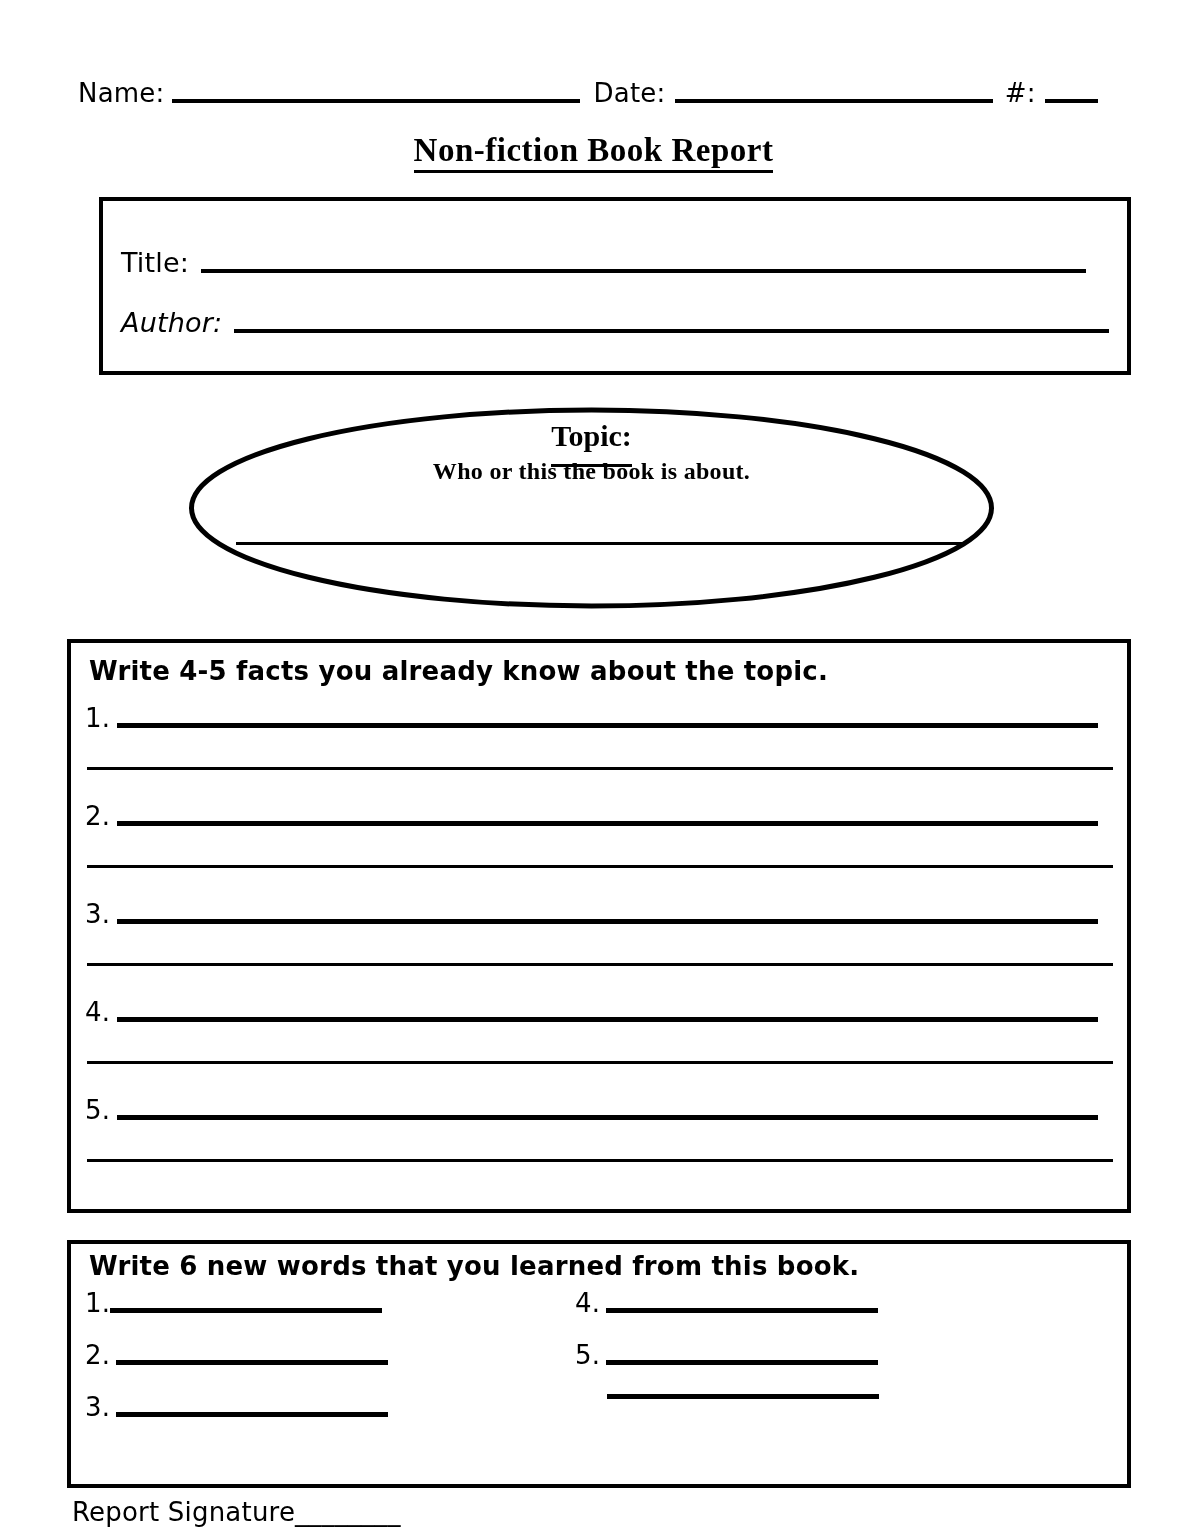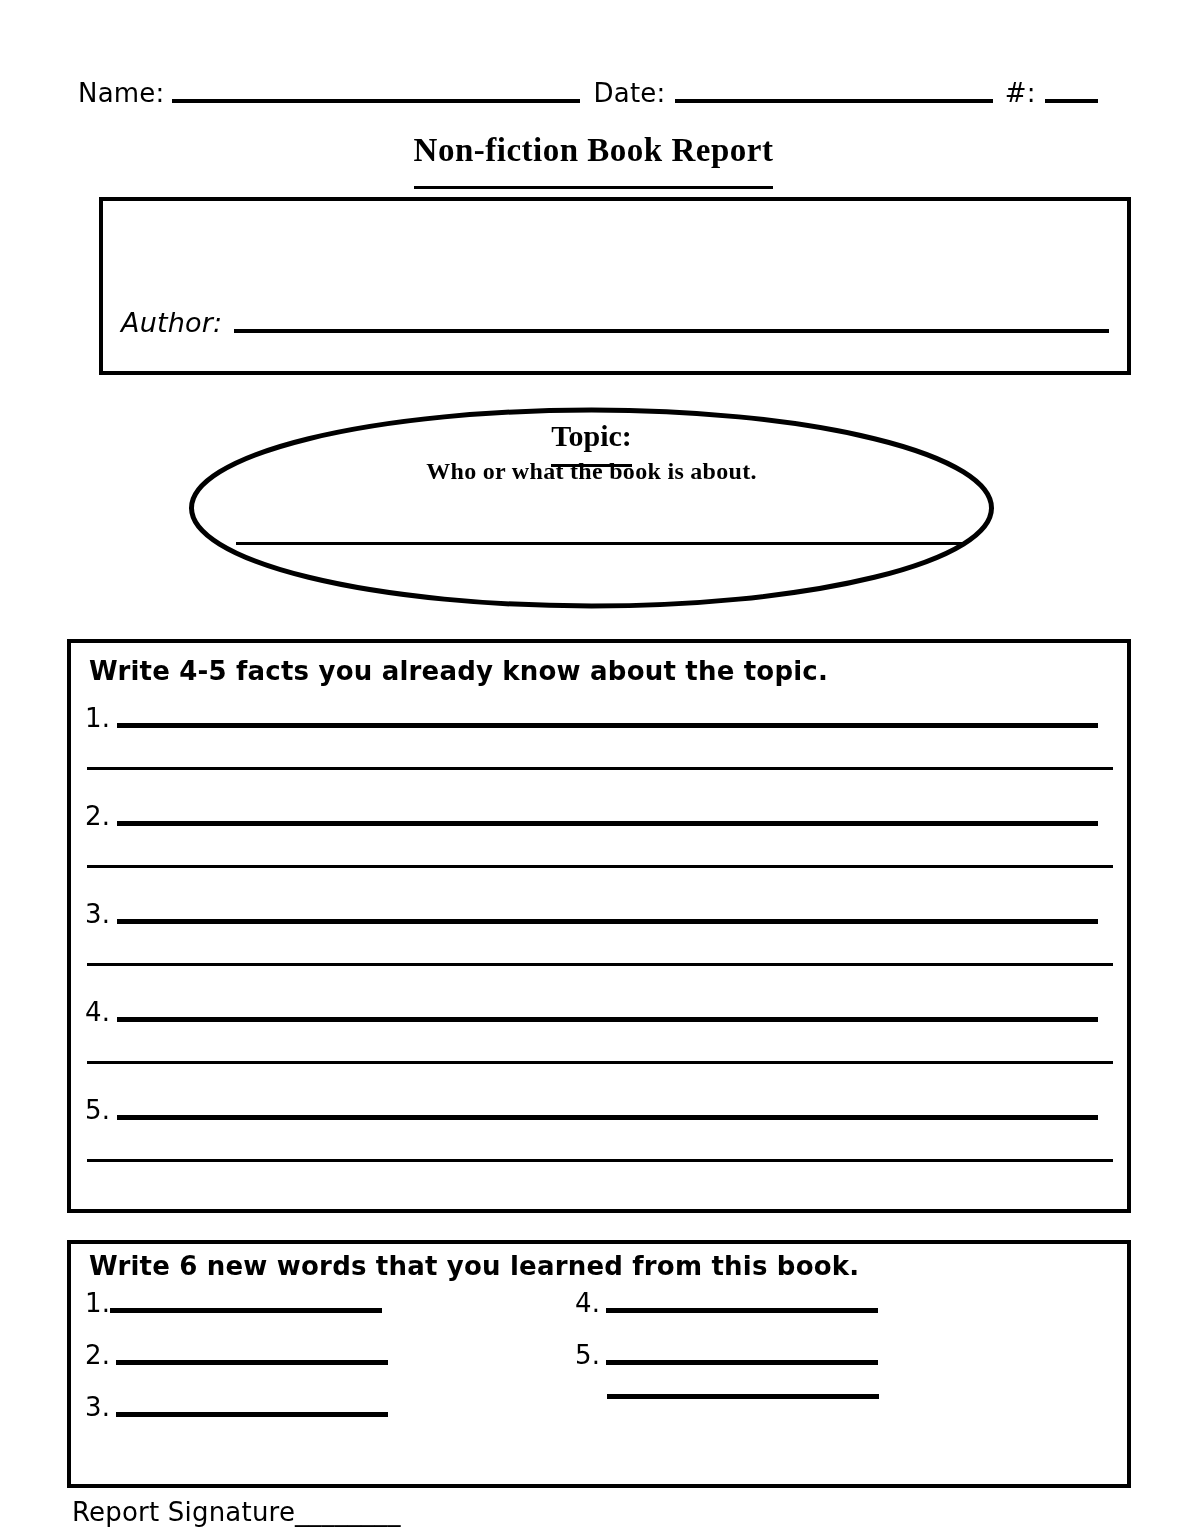--- a/index.html
+++ b/index.html
@@ -61,21 +61,21 @@
     top: 132px;
     width: 1187px;
     text-align: center;
     font-family: "Liberation Serif", serif;
     font-weight: bold;
     font-size: 33px;
     letter-spacing: 0.5px;
   }
   .sheet-title span {
     border-bottom: 3px solid #000;
-    padding-bottom: 18px;
+    padding-bottom: 2px;
   }
 
   
   .box {
     position: absolute;
     border: 4px solid #000;
     background: #fff;
     box-sizing: border-box;
   }
   #title-box {
@@ -258,35 +258,39 @@
     <span class="sp-num"></span>
     <span class="hand hdr-label">#:</span>
     <span class="rule r-num"></span>
   </div>
 
   <div class="sheet-title">
     <span>Non-fiction Book  Report</span>
   </div>
 
   <div class="box" id="title-box">
+    <div class="field-row" id="row-title">
+      <span class="hand field-label">Title:</span>
+      <span class="rule"></span>
+    </div>
     <div class="field-row" id="row-author">
       <span class="hand field-label">Author:</span>
       <span class="rule"></span>
     </div>
   </div>
 
   <div id="topic-oval">
     <svg viewBox="0 0 807 204" preserveAspectRatio="none">
       <ellipse cx="403.5" cy="102" rx="400" ry="98" fill="#ffffff" stroke="#000000" stroke-width="5"></ellipse>
     </svg>
     <div class="oval-content">
       <div class="topic-heading">
         <span>Topic:</span>
       </div>
-      <div class="topic-sub">Who or what the  book  is about.</div>
+      <div class="topic-sub">Who or this the  book  is about.</div>
       <div class="topic-line"></div>
     </div>
   </div>
 
   <div class="box" id="facts-box">
     <div class="prompt hand" id="facts-prompt">Write 4-5 facts you already know about the topic.</div>
 
     <div class="fact-item" style="top:62px">
       <div class="fact-main">
         <span class="hand fact-num">1.</span>

